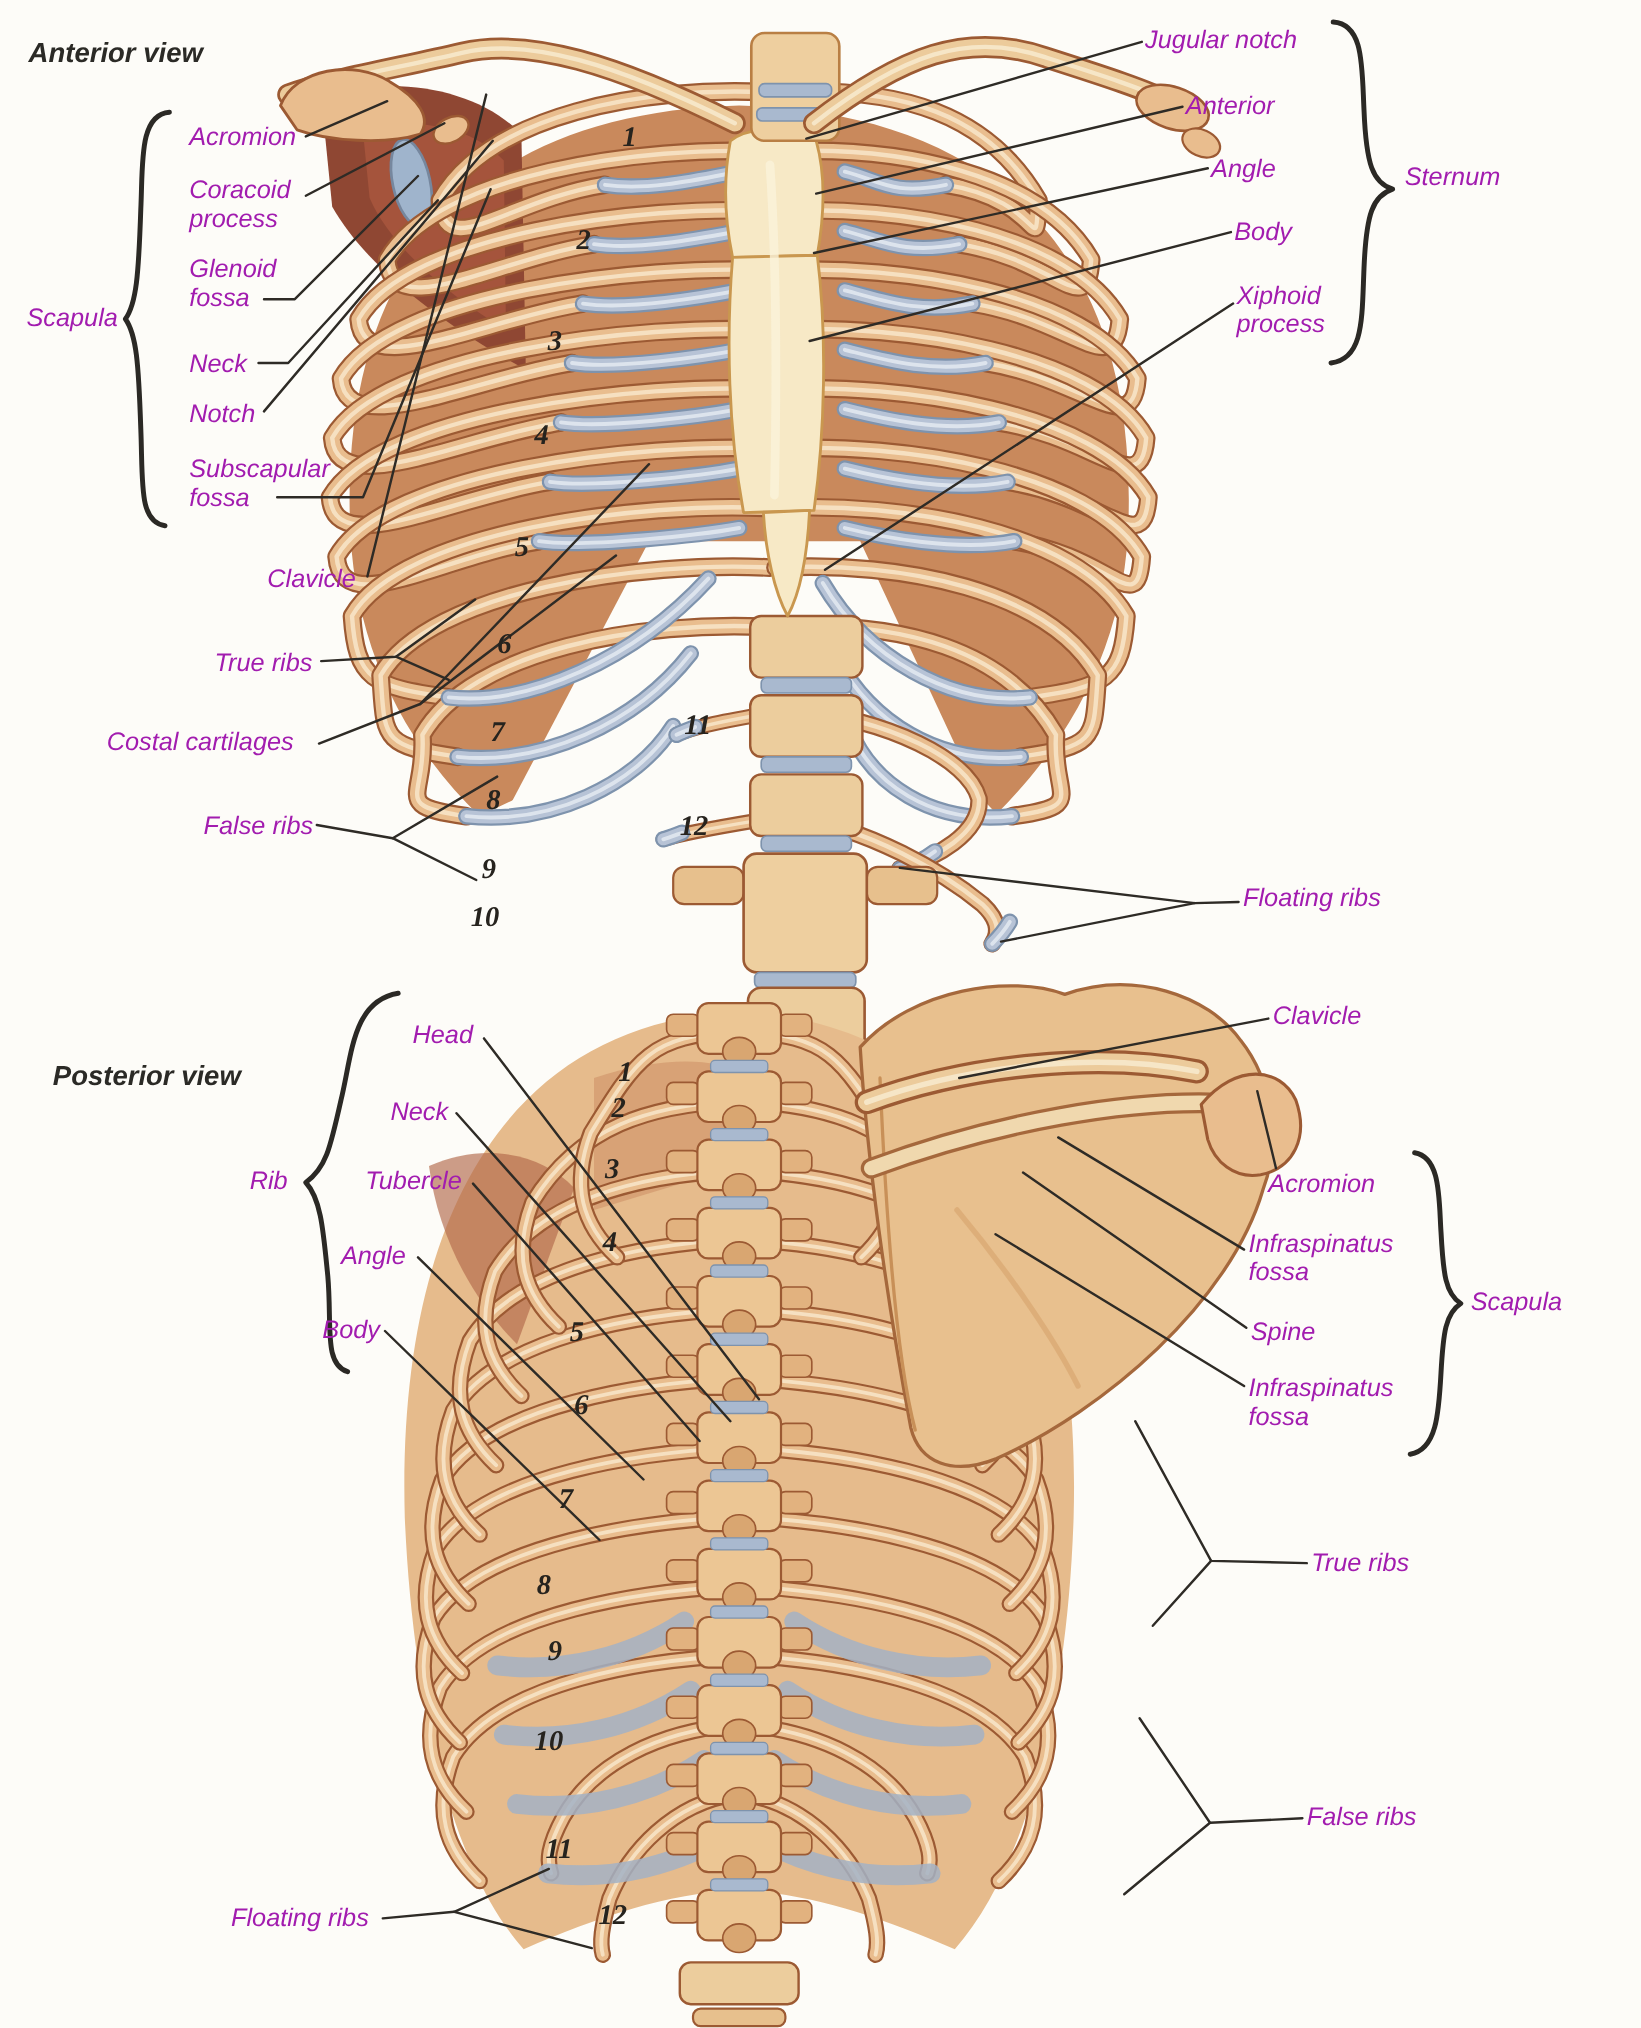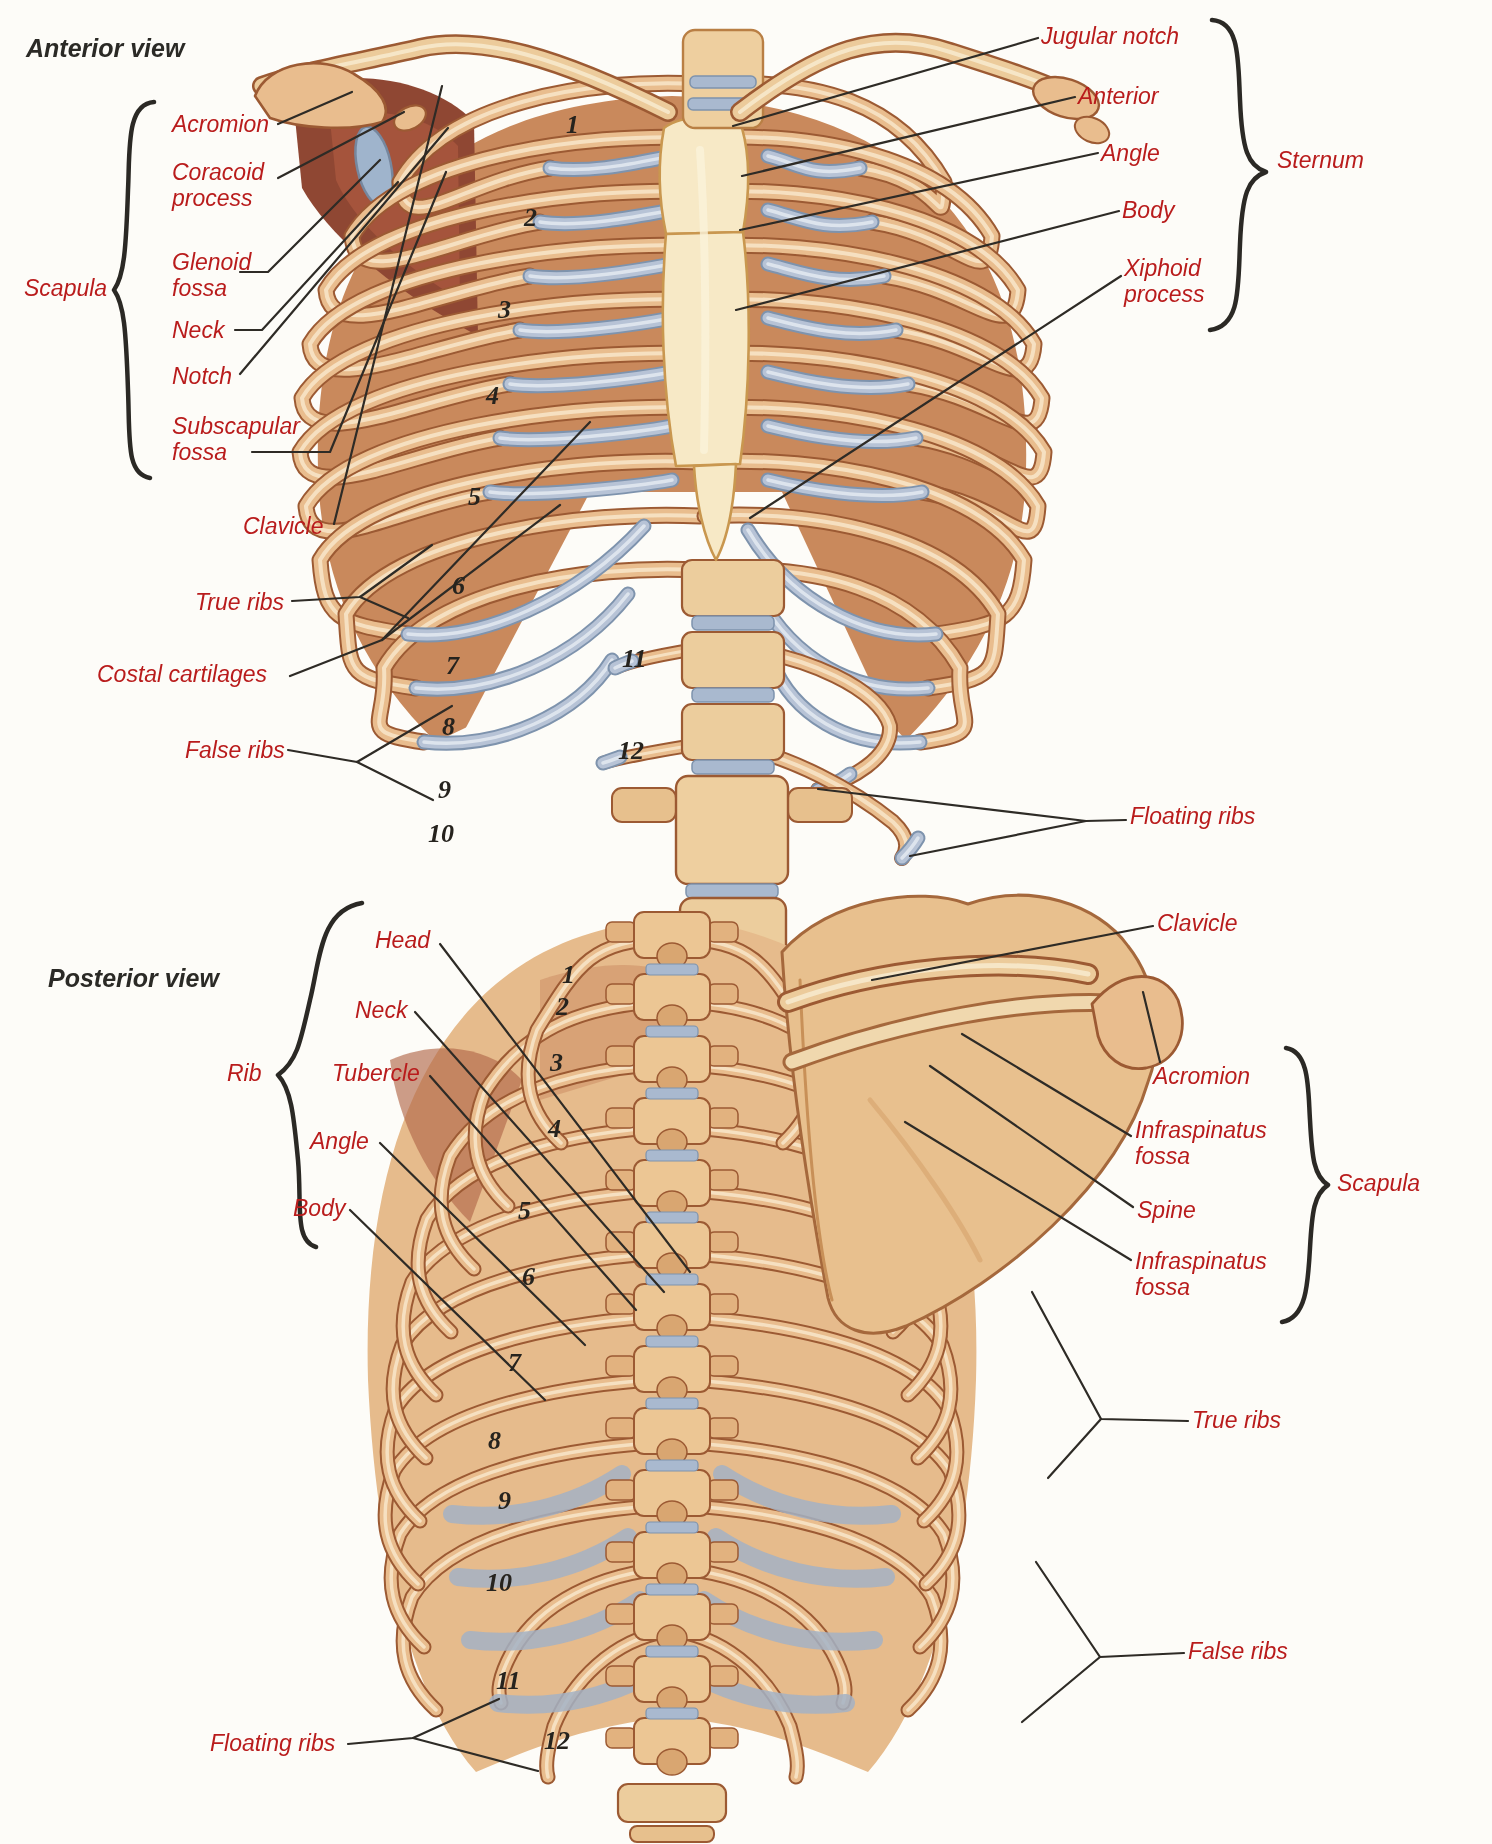--- a/index.html
+++ b/index.html
@@ -1,19 +1,19 @@
 <!DOCTYPE html>
 <html><head>
 <meta charset="utf-8">
 <style>
   html,body{margin:0;padding:0;background:#fdfcf8;}
   .stage{position:relative;width:1492px;height:1844px;background:#fdfcf8;overflow:hidden;
          font-family:"Liberation Sans",sans-serif;font-style:italic;}
   #artwrap,#artwrap svg{position:absolute;left:0;top:0;width:1492px;height:1844px;}
-  .lbl{position:absolute;font-size:23px;color:#b91c1c;white-space:nowrap;line-height:1.12;}
+  .lbl{position:absolute;font-size:23px;color:#a21caf;white-space:nowrap;line-height:1.12;}
   .wrap{white-space:normal;}
   .viewtitle{position:absolute;font-size:25px;font-weight:bold;color:#2b2a26;white-space:nowrap;}
   .num{position:absolute;font-family:"Liberation Serif",serif;font-weight:bold;font-size:26px;color:#26231e;}
 </style>
 </head>
 <body>
 
 <div class="stage">
 
   <div id="artwrap">
@@ -401,21 +401,21 @@
         <path d="M 362,903 C 320,910 320,960 310,1000 C 300,1045 296,1062 278,1075 C 292,1090 294,1120 298,1160 C 302,1205 294,1240 316,1247" fill="none" stroke="#2b2925" stroke-width="4.5" stroke-linecap="round" stroke-linejoin="round"></path>
         <path d="M 1286,1048 C 1310,1052 1308,1090 1310,1120 C 1312,1158 1314,1176 1328,1185 C 1314,1194 1312,1212 1310,1248 C 1308,1285 1306,1318 1282,1322" fill="none" stroke="#2b2925" stroke-width="4.5" stroke-linecap="round" stroke-linejoin="round"></path>
       </svg>
     </div>
 
   <div class="viewtitle" style="left:26px;top:34px">Anterior view</div>
 
   <div class="lbl" style="left:24px;top:276px">Scapula</div>
   <div class="lbl" style="left:172px;top:112px">Acromion</div>
   <div class="lbl wrap" style="left:172px;top:160px;width:106px">Coracoid process</div>
-  <div class="lbl wrap" style="left:172px;top:250px;width:90px">Glenoid fossa</div>
+  <div class="lbl wrap" style="left:172px;top:232px;width:90px">Glenoid fossa</div>
   <div class="lbl" style="left:172px;top:318px">Neck</div>
   <div class="lbl" style="left:172px;top:364px">Notch</div>
   <div class="lbl wrap" style="left:172px;top:414px;width:150px">Subscapular fossa</div>
   <div class="lbl" style="left:243px;top:514px">Clavicle</div>
   <div class="lbl" style="left:195px;top:590px">True ribs</div>
   <div class="lbl" style="left:97px;top:662px">Costal cartilages</div>
   <div class="lbl" style="left:185px;top:738px">False ribs</div>
   <div class="lbl" style="left:1130px;top:804px">Floating ribs</div>
   <div class="lbl" style="left:1041px;top:24px">Jugular notch</div>
   <div class="lbl" style="left:1078px;top:84px">Anterior</div>

